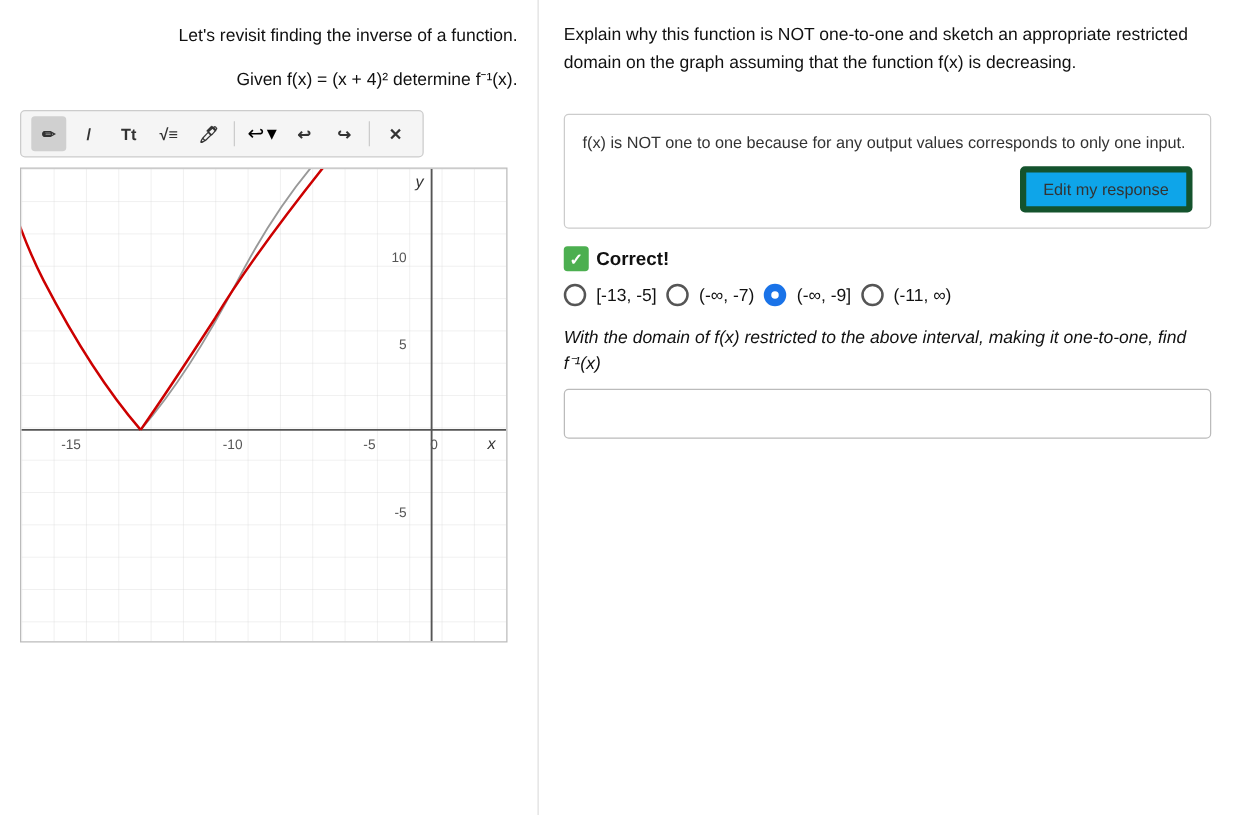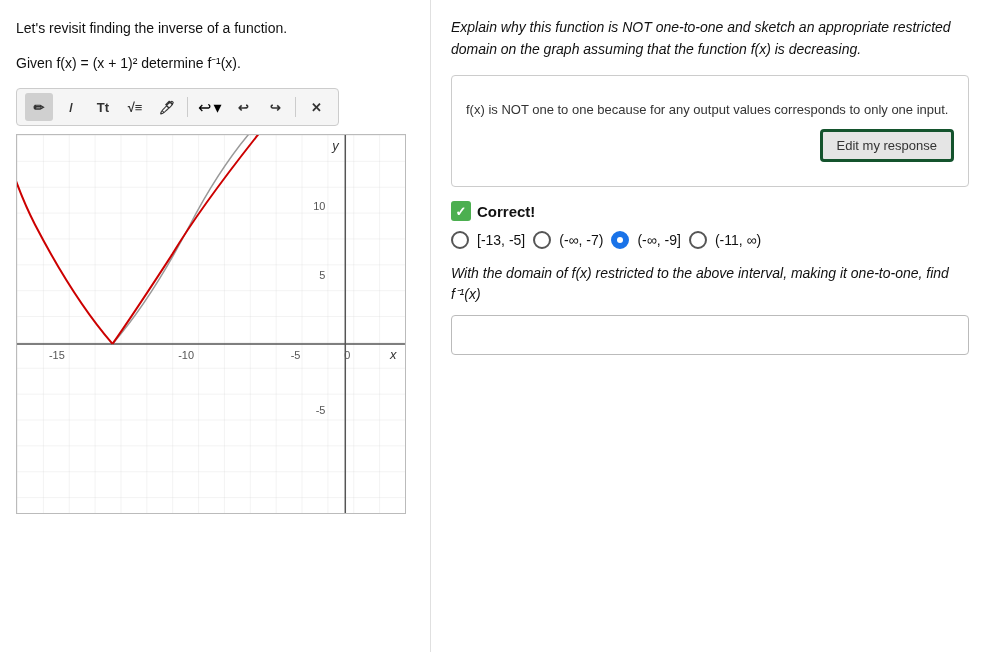--- a/index.html
+++ b/index.html
@@ -19,20 +19,21 @@
     .right-panel {
       flex: 1;
       padding: 16px 20px;
       border-left: 1px solid #e0e0e0;
     }
     .question-text {
       font-size: 14px;
       line-height: 1.5;
       margin-bottom: 14px;
       color: #111;
+      text-align: right;
     }
     .toolbar {
       display: flex;
       align-items: center;
       gap: 4px;
       padding: 4px 8px;
       background: #f5f5f5;
       border: 1px solid #ccc;
       border-radius: 4px;
       margin-bottom: 8px;
@@ -81,42 +82,41 @@
     .graph-container svg {
       width: 100%;
       height: 100%;
     }
 
     
     .right-question {
       font-size: 14px;
       line-height: 1.6;
       color: #111;
-      margin-bottom: 14px;
-      font-style: italic;
+      margin-bottom: 30px;
     }
     .response-box {
       border: 1px solid #ccc;
       border-radius: 4px;
-      padding: 24px 14px;
+      padding: 12px 14px;
       margin-bottom: 14px;
       background: #fff;
     }
     .response-text {
       font-size: 13px;
       color: #333;
       line-height: 1.5;
       margin-bottom: 10px;
     }
     .edit-response-btn {
       display: block;
       margin-left: auto;
       padding: 6px 14px;
-      background: #e5e5e5;
-      border: 3px solid #14532d;
+      background: #0ea5e9;
+      border: 5px solid #14532d;
       border-radius: 4px;
       font-size: 13px;
       cursor: pointer;
       color: #333;
     }
 
     .section-heading {
       font-size: 14px;
       color: #111;
       line-height: 1.5;
@@ -191,21 +191,21 @@
       height: 40px;
       width: 100%;
       background: #fff;
     }
   </style>
 </head>
 <body>
 
 <div class="left-panel">
   <p class="question-text">Let's revisit finding the inverse of a function.</p>
-  <p class="question-text">Given f(x) = (x + 1)² determine f⁻¹(x).</p>
+  <p class="question-text">Given f(x) = (x + 4)² determine f⁻¹(x).</p>
 
   <div class="toolbar">
     <button class="toolbar-btn active">
       <span>✏</span>
     </button>
     <button class="toolbar-btn">
       <span>/</span>
     </button>
     <button class="toolbar-btn">
       <span>Tt</span>

